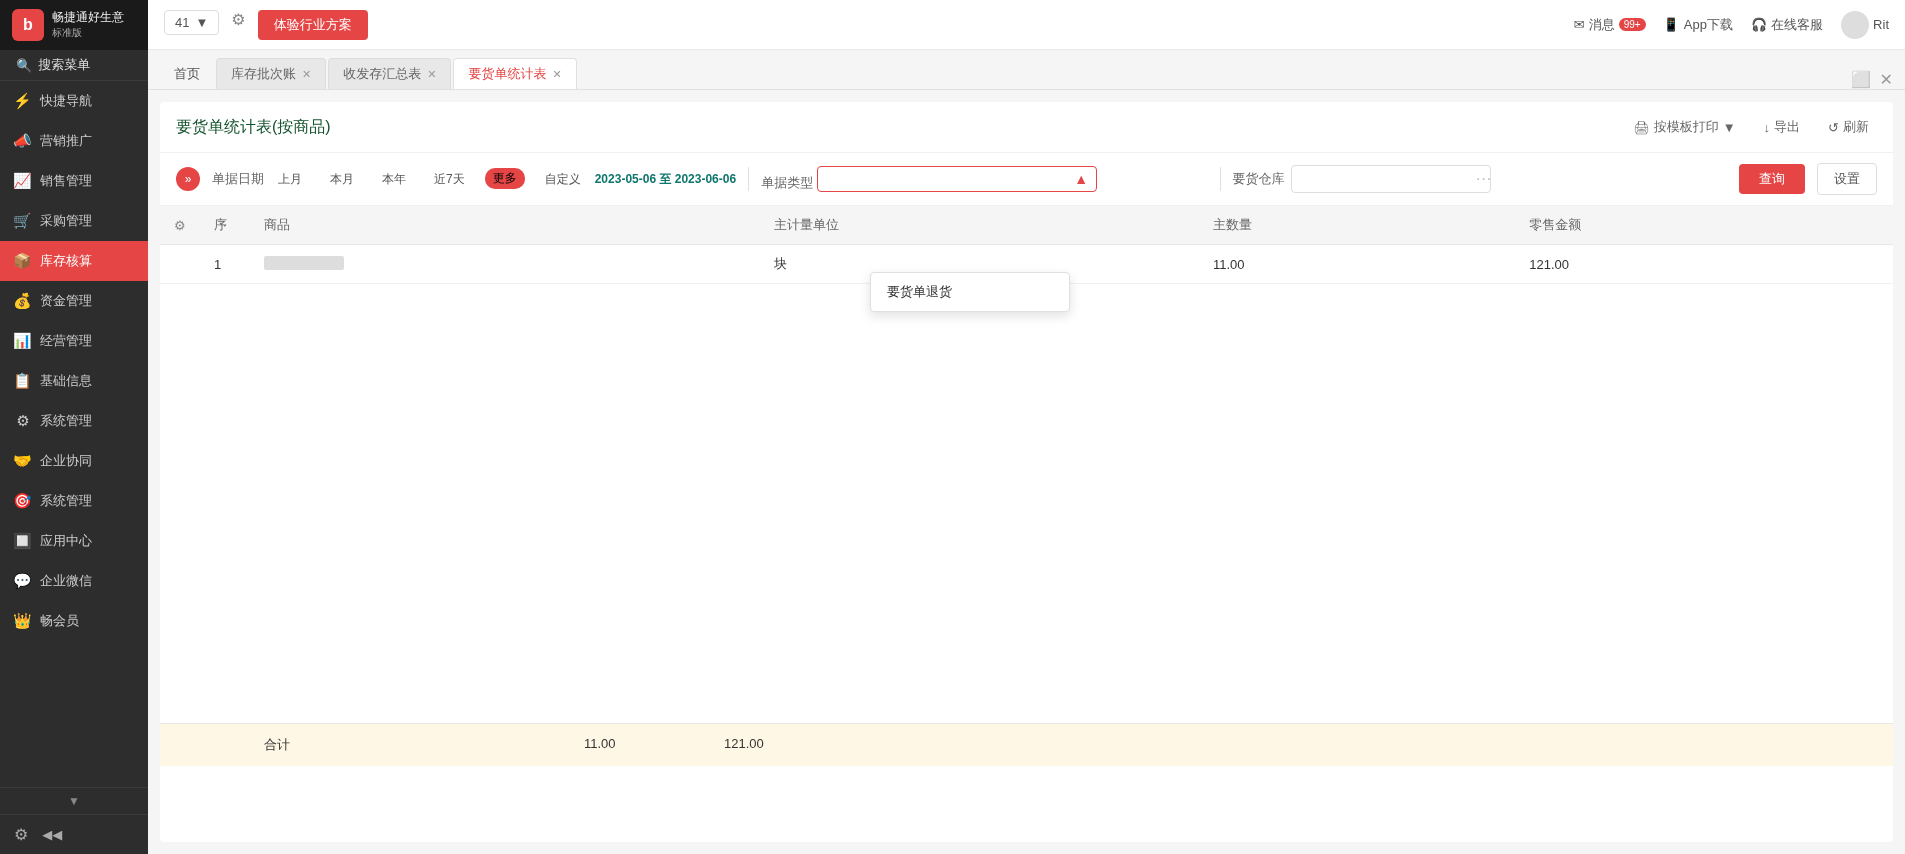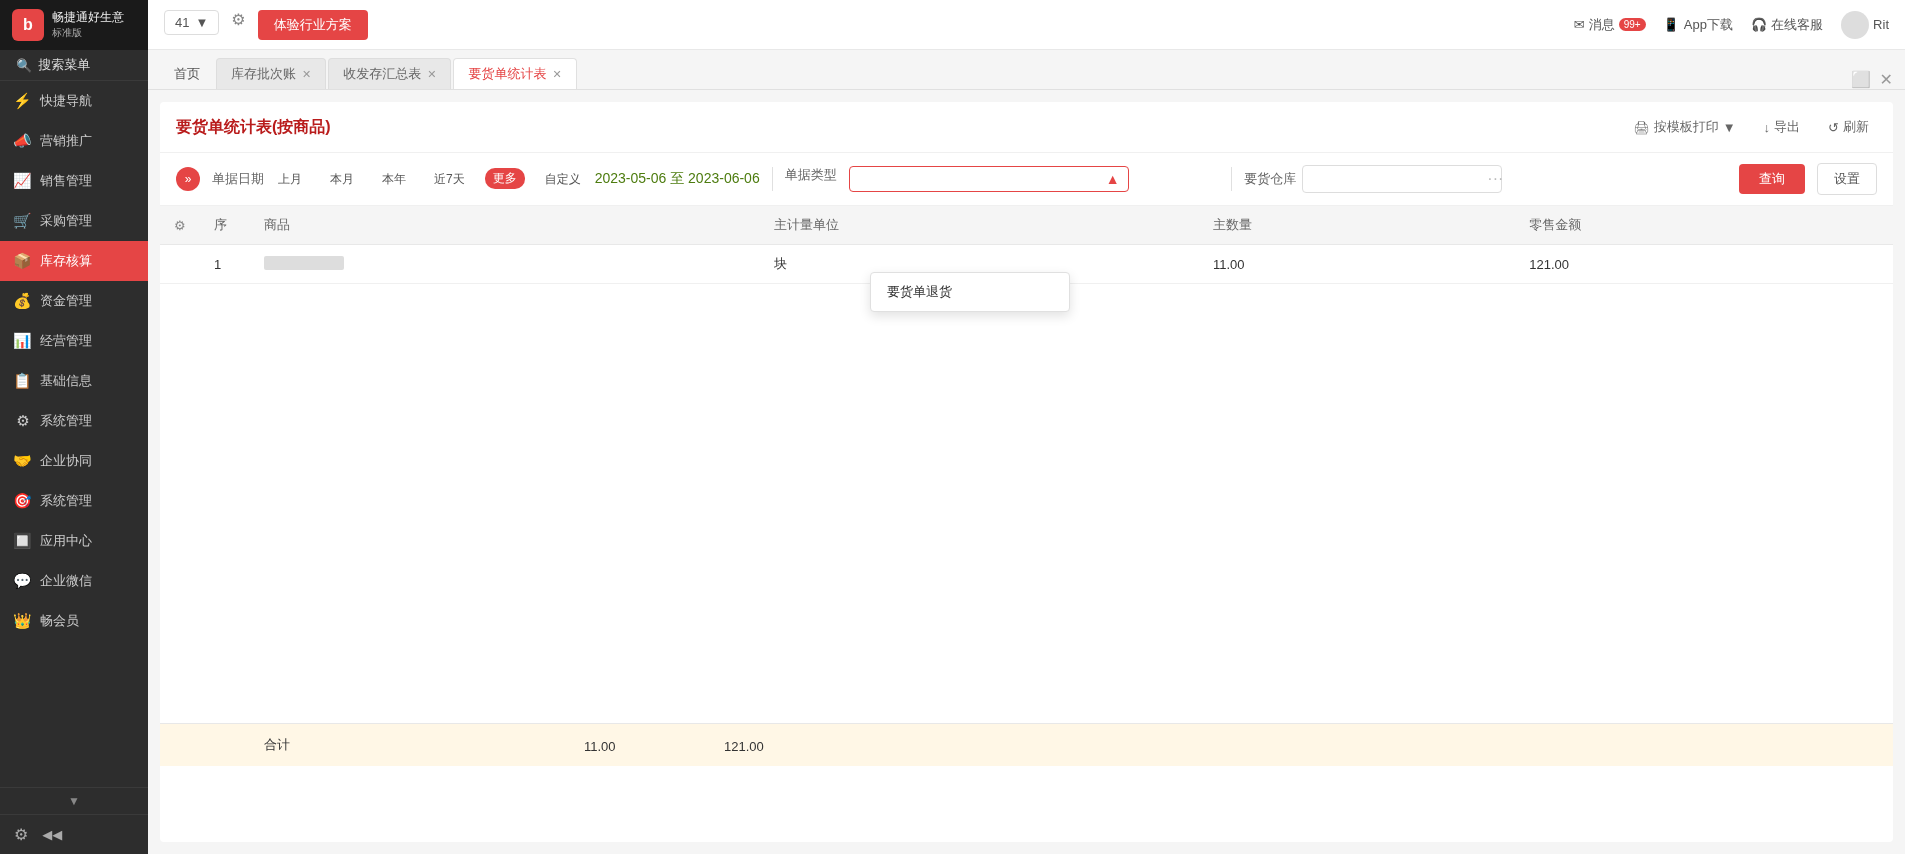--- a/index.html
+++ b/index.html
@@ -94,21 +94,21 @@
     .page-content {
       background: #fff; margin: 12px; border-radius: 4px; height: calc(100% - 24px);
       overflow: hidden; position: relative;
     }
 
     
     .page-header {
       display: flex; align-items: center; justify-content: space-between;
       padding: 12px 16px; border-bottom: 1px solid #f0f0f0;
     }
-    .page-title { font-size: 16px; font-weight: bold; color: #b91c1c; }
+    .page-title { font-size: 16px; font-weight: normal; color: #14532d; }
     .page-actions { display: flex; align-items: center; gap: 12px; }
     .action-btn {
       display: flex; align-items: center; gap: 4px; font-size: 13px;
       color: #666; cursor: pointer; padding: 4px 8px;
     }
 
     
     .filter-bar {
       display: flex; align-items: center; padding: 10px 16px; gap: 12px;
       border-bottom: 1px solid #f0f0f0; background: #fff; flex-wrap: wrap;
@@ -119,28 +119,28 @@
       cursor: pointer; font-size: 12px; flex-shrink: 0;
     }
     .filter-group { display: flex; align-items: center; gap: 6px; }
     .filter-label { font-size: 13px; color: #666; }
     .date-btns { display: flex; align-items: flex-start; gap: 12px; }
     .date-btn {
       padding: 3px 8px; font-size: 12px; cursor: pointer;
       border: none; background: none; color: #555; border-radius: 3px;
     }
     .date-btn.more {
-      background: #e54545; color: #ffffff; border-radius: 10px; padding: 2px 8px;
+      background: #e54545; color: #000000; border-radius: 10px; padding: 2px 8px;
     }
     .date-btn.custom { color: #555; }
-    .date-range { font-size: 14px; color: #4d7c0f; }
+    .date-range { font-size: 12px; color: #0f766e; font-weight: bold; }
 
     .filter-sep { width: 1px; height: 24px; background: #e0e0e0; }
 
-    .filter-type-group { display: flex; align-items: flex-start; gap: 12px; flex: 1; }
+    .filter-type-group { display: flex; align-items: flex-end; gap: 4px; flex: 1; }
     .filter-type-wrapper {
       position: relative; flex: 1; max-width: 280px; display: flex; align-items: center;
       border: 1px solid #e54545; border-radius: 4px; padding: 4px 8px;
     }
     .filter-type-wrapper input {
       flex: 1; border: none; outline: none; font-size: 13px;
     }
     .chevron-up { color: #e54545; cursor: pointer; font-size: 14px; }
 
     .filter-warehouse { display: flex; align-items: center; gap: 6px; flex: 1; }
@@ -178,21 +178,21 @@
     .data-table td {
       padding: 10px 14px; border-bottom: 1px solid #f0f0f0; color: #333;
     }
     .settings-icon { cursor: pointer; color: #888; }
     .blurred { background: #ddd; border-radius: 3px; color: transparent; user-select: none; }
 
     
     .table-footer {
       position: absolute; bottom: 0; left: 0; right: 0;
       background: #fff7e6; border-top: 1px solid #e8e8e8;
-      display: flex; align-items: flex-end; padding: 12px 14px;
+      display: flex; align-items: flex-start; padding: 12px 14px;
       font-size: 13px; color: #333;
     }
   </style>
 </head>
 <body>
 
 <div class="sidebar">
   <div class="sidebar-logo">
     <div class="sidebar-logo-icon">
       <span>b</span>

